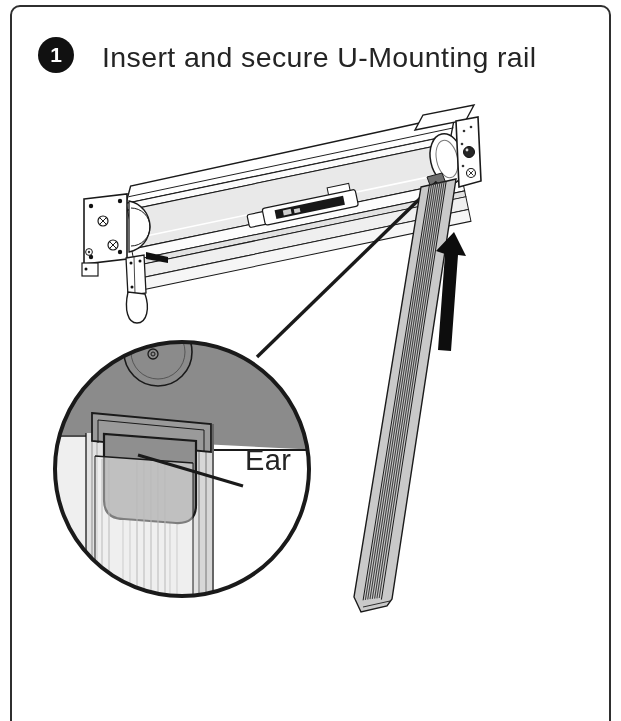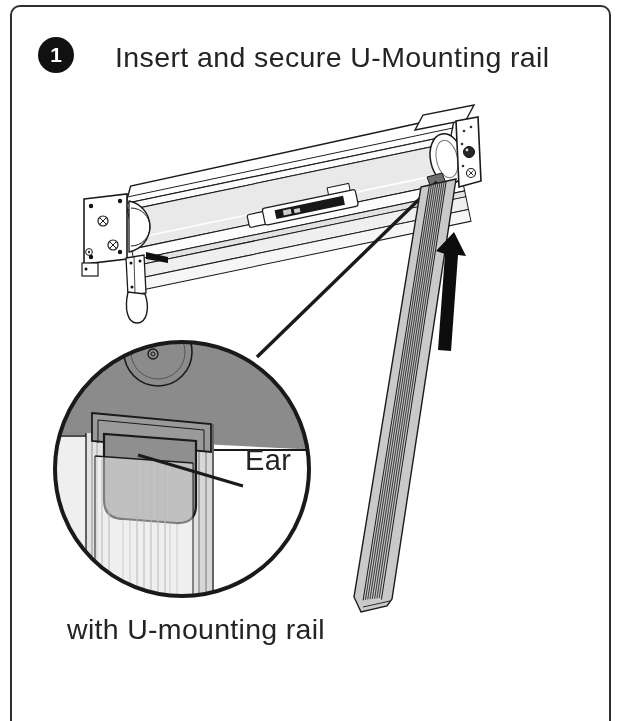--- a/index.html
+++ b/index.html
@@ -14,21 +14,21 @@
     border:2.5px solid var(--border,#2f2f2f);border-radius:10px;
     box-sizing:border-box;pointer-events:none;
   }
   .badge{
     position:absolute;left:38px;top:37px;width:36px;height:36px;border-radius:50%;
     background:var(--badge-bg,#111);color:var(--badge-fg,#fff);
     display:flex;align-items:center;justify-content:center;
     font-size:21px;font-weight:bold;
   }
   .title{
-    position:absolute;left:115px;top:41px;width:500px;
+    position:absolute;left:102px;top:41px;width:500px;
     font-size:28.5px;letter-spacing:.4px;color:var(--text,#242424);
     white-space:nowrap;
   }
   .ear-label{
     position:absolute;left:245px;top:444px;
     font-size:29px;letter-spacing:.4px;color:var(--text,#242424);
   }
   .caption{
     position:absolute;left:12px;top:612px;width:368px;text-align:center;
     font-size:28.5px;letter-spacing:.3px;line-height:1.22;color:var(--text,#242424);
@@ -207,14 +207,13 @@
 
       <line x1="138" y1="455" x2="243" y2="486" class="ol" stroke-width="3.2"></line>
     </g>
     <circle cx="182" cy="469" r="127" fill="none" class="ol" stroke-width="4"></circle>
   </g>
 </svg>
 
 <div class="ear-label">Ear</div>
 
 <div class="caption">
-  <div>with U-mounting rail</div>
 </div>
 
 </body></html>

